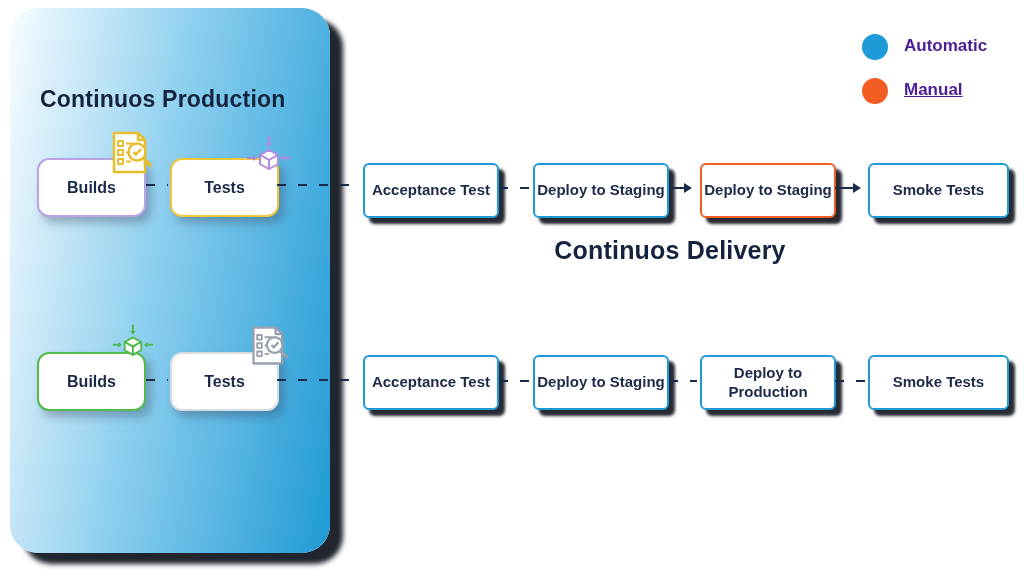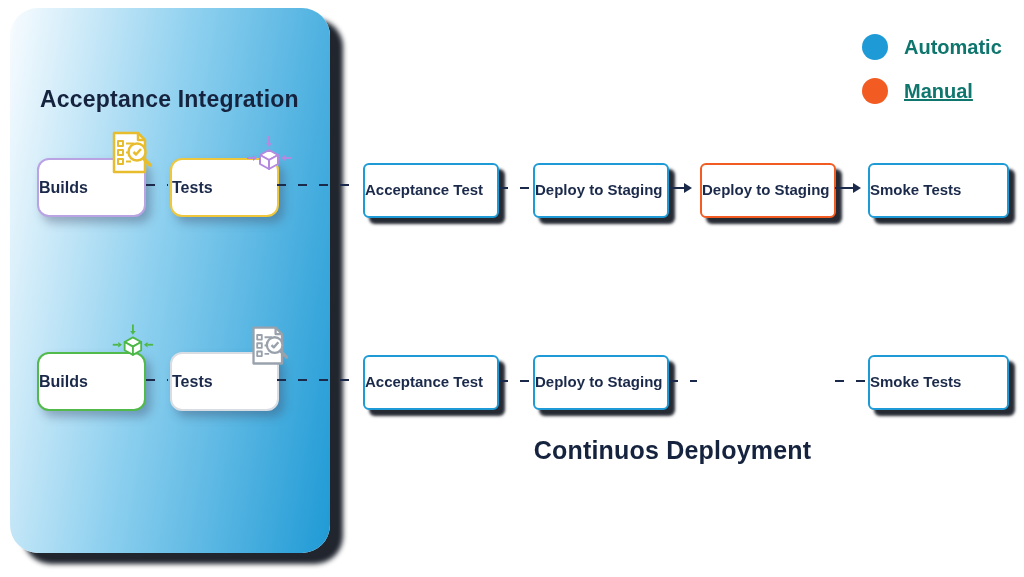--- a/index.html
+++ b/index.html
@@ -15,21 +15,21 @@
     position:absolute;left:10px;top:8px;width:320px;height:545px;
     border-radius:28px;
     box-shadow:13px 11px 5px rgba(8,13,23,0.9);
   }
   .ci-title{
     position:absolute;left:30px;top:78px;width:285px;
     font-size:23px;font-weight:700;letter-spacing:.2px;color:#15233e;
   }
   
   .node{
-    position:absolute;display:flex;align-items:center;justify-content:flex-start;
+    position:absolute;display:flex;align-items:center;justify-content:center;
     background:#ffffff;border:2px solid #1e9bd7;border-radius:12px;
     text-align:center;color:#1b2a4a;font-weight:700;
   }
   .panel-node{width:105px;height:55px;font-size:16px;
     box-shadow:5px 6px 10px rgba(60,70,100,0.38);}
   .stage-node{width:132px;height:51px;font-size:15px;line-height:1.25;
     border-radius:6px;border-width:2.5px;
     box-shadow:6px 6px 3px rgba(8,13,23,0.88);}
   
   .icon{position:absolute;z-index:3;}
@@ -42,29 +42,29 @@
     content:"";position:absolute;right:-8px;top:-4px;
     border:5px solid transparent;border-left:8px solid currentColor;
   }
   
   .pipeline-title{
     position:absolute;text-align:center;
     font-size:25px;font-weight:700;color:#15233e;letter-spacing:.2px;
   }
   
   .legend-dot{position:absolute;width:26px;height:26px;border-radius:50%;}
-  .legend-label{position:absolute;font-size:20px;font-weight:700;color:#0f766e;}
+  .legend-label{position:absolute;font-size:17px;font-weight:700;color:#4c1d95;}
 </style>
 </head>
 <body>
 
 <div class="canvas" style="background: rgb(255, 255, 255);">
 
   <div class="ci-panel" style="background: linear-gradient(100deg, rgb(248, 252, 255) 0%, rgb(142, 208, 239) 45%, rgb(31, 154, 213) 100%);">
-    <div class="ci-title">Acceptance Integration</div>
+    <div class="ci-title">Continuos Production</div>
   </div>
 
   <div class="node panel-node" style="left: 37px; top: 158px; border-color: rgb(185, 163, 227);">
     <span>Builds</span>
   </div>
   <div class="icon" style="left: 108px; top: 130px; width: 50px; height: 46px; color: rgb(232, 189, 45);">
     <svg viewBox="0 0 50 46" fill="none" stroke="currentColor" stroke-width="2.5" stroke-linejoin="round">
       <path d="M6 3 h24 l7 7 v32 h-31 z" fill="#fff"></path>
       <path d="M30 3 v7 h7" fill="none"></path>
       <rect x="10" y="11" width="5" height="5" stroke-width="2"></rect>
@@ -133,31 +133,34 @@
   </div>
   <div class="node stage-node" style="left: 533px; top: 163px; border-color: rgb(30, 155, 215);">
     <span>Deploy to Staging</span>
   </div>
   <div class="node stage-node" style="left: 700px; top: 163px; border-color: rgb(242, 92, 34);">
     <span>Deploy to Staging</span>
   </div>
   <div class="node stage-node" style="left: 868px; top: 163px; width: 137px; border-color: rgb(30, 155, 215);">
     <span>Smoke Tests</span>
   </div>
+  <div class="pipeline-title" style="left:535px;top:236px;width:270px;">Continuos Delivery</div>
 
   <div class="node stage-node" style="left: 363px; top: 355px; border-color: rgb(30, 155, 215);">
     <span>Acceptance Test</span>
   </div>
   <div class="node stage-node" style="left: 533px; top: 355px; border-color: rgb(30, 155, 215);">
     <span>Deploy to Staging</span>
   </div>
+  <div class="node stage-node" style="left: 700px; top: 355px; border-color: rgb(30, 155, 215);">
+    <span>Deploy to Production</span>
+  </div>
   <div class="node stage-node" style="left: 868px; top: 355px; width: 137px; border-color: rgb(30, 155, 215);">
     <span>Smoke Tests</span>
   </div>
-  <div class="pipeline-title" style="left:515px;top:436px;width:315px;">Continuos Deployment</div>
 
   <div class="connector dash" style="left:146px;top:184px;width:22px;"></div>
   <div class="connector dash" style="left:277px;top:184px;width:84px;"></div>
 
   <div class="connector dash" style="left:146px;top:379px;width:22px;"></div>
   <div class="connector dash" style="left:277px;top:379px;width:84px;"></div>
 
   <div class="connector dash" style="left:499px;top:187px;width:30px;"></div>
   <div class="connector solid-arrow" style="left:669px;top:187px;width:20px;"></div>
   <div class="connector solid-arrow" style="left:835px;top:187px;width:23px;"></div>

